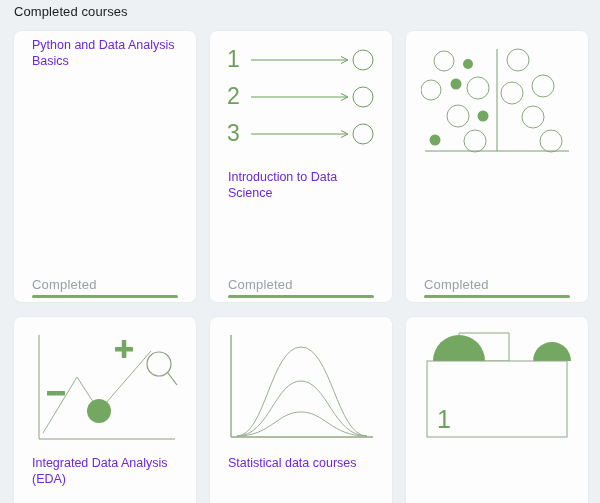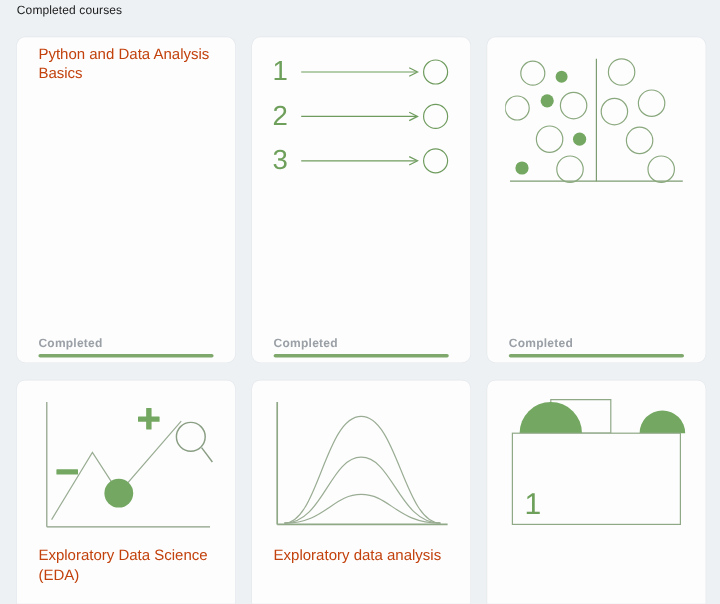--- a/index.html
+++ b/index.html
@@ -7,21 +7,21 @@
     width: 600px; height: 503px;
     background: #edf1f4;
     font-family: "Liberation Sans", sans-serif;
     overflow: hidden;
   }
   .page { position: relative; width: 600px; height: 503px; }
 
   .page-title {
     position: absolute;
     left: 14px; top: 4px;
-    font-size: 10px;
+    font-size: 13px;
     color: #1b1b1b;
     letter-spacing: 0.1px;
   }
 
   .grid {
     position: absolute;
     left: 14px; top: 31px;
     width: 576px;
     display: flex;
     flex-wrap: wrap;
@@ -47,33 +47,32 @@
     display: flex;
     align-items: center;
     justify-content: center;
   }
   .illus svg { display: block; }
 
   .card-title {
     padding: 0 18px;
     font-size: 12.5px;
     line-height: 16px;
-    color: #c2410c;
+    color: #6d28d9;
     margin-top: 6px;
   }
 
   .card-footer {
     margin-top: auto;
     padding: 0 18px 10px 18px;
   }
   .status {
-    font-size: 10px;
+    font-size: 13px;
     color: #9aa0a6;
     letter-spacing: 0.2px;
-    font-weight: bold;
   }
   .progress-track {
     position: absolute;
     left: 18px; right: 18px; bottom: 4px;
     height: 3px;
     background: transparent;
     border-radius: 2px;
   }
   .progress-fill {
     height: 3px;
@@ -114,20 +113,21 @@
             <path d="M26 52 L122 52"></path>
               <path d="M116 48.5 L123 52 L116 55.5"></path>
             <path d="M26 89 L122 89"></path>
               <path d="M116 85.5 L123 89 L116 92.5"></path>
             <circle cx="138" cy="15" r="10"></circle>
               <circle cx="138" cy="52" r="10"></circle>
               <circle cx="138" cy="89" r="10"></circle>
           </g>
         </svg>
       </div>
+      <div class="card-title">Introduction to Data Science</div>
       <div class="card-footer">
         <div class="status">Completed</div>
       </div>
       <div class="progress-track">
         <div class="progress-fill" style="width:100%"></div>
       </div>
     </div>
 
     <div class="card row1">
       <div class="illus">
@@ -177,39 +177,39 @@
             <circle cx="130" cy="35" r="12"></circle>
             <path d="M139 44 L148 56"></path>
           </g>
           <g fill="#74a862">
             <rect x="86" y="18" width="18" height="4.5" rx="0.5"></rect>
             <rect x="92.8" y="11" width="4.5" height="18" rx="0.5"></rect>
             <rect x="18" y="62" width="18" height="4.5" rx="0.5"></rect>
           </g>
         </svg>
       </div>
-      <div class="card-title">Exploratory Data Science (EDA)</div>
+      <div class="card-title">Integrated Data Analysis (EDA)</div>
 
     </div>
 
     <div class="card row2">
       <div class="illus">
         <svg width="152" height="118" viewBox="0 0 152 118">
           <g fill="none" stroke="#8fa886" stroke-width="1.4">
             <path d="M6 6 L6 108"></path>
               <path d="M6 108 L148 108"></path>
           </g>
           <g fill="none" stroke="#9aad94" stroke-width="1">
             <path d="M12 107 C40 107 46 18 76 18 C106 18 112 107 142 107"></path>
             <path d="M12 107 C44 107 50 52 76 52 C102 52 108 107 142 107"></path>
             <path d="M12 107 C46 107 52 83 76 83 C100 83 106 107 142 107"></path>
           </g>
         </svg>
       </div>
-      <div class="card-title">Exploratory data analysis</div>
+      <div class="card-title">Statistical data courses</div>
 
     </div>
 
     <div class="card row2">
       <div class="illus">
         <svg width="152" height="118" viewBox="0 0 152 118">
           <path d="M38 4 L88 4 L88 32 L38 32 Z" fill="none" stroke="#8fa886" stroke-width="1"></path>
           <path d="M12 32 A26 26 0 0 1 64 32 Z" fill="#74a862"></path>
           <path d="M112 32 A19 19 0 0 1 150 32 Z" fill="#74a862"></path>
           <rect x="6" y="32" width="140" height="76" fill="#fdfdfd" stroke="#8fa886" stroke-width="1"></rect>

